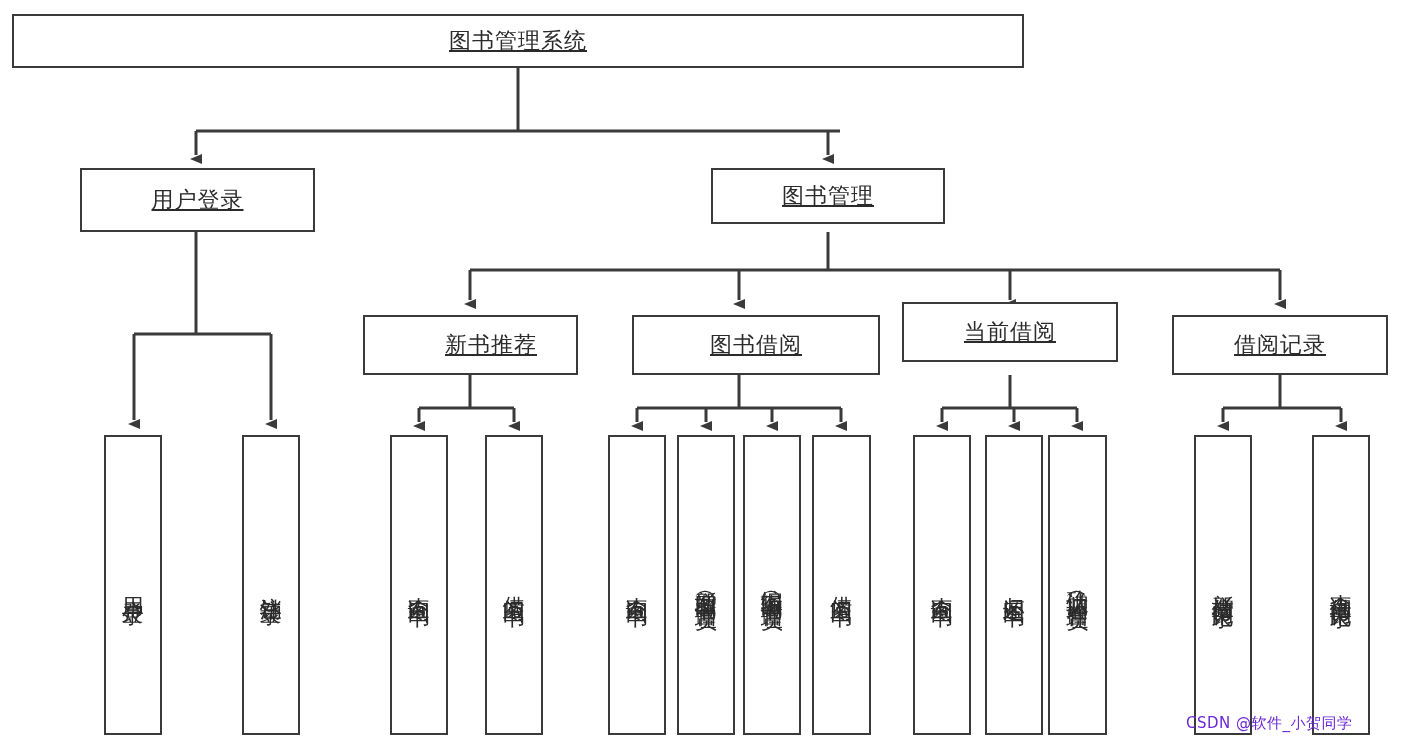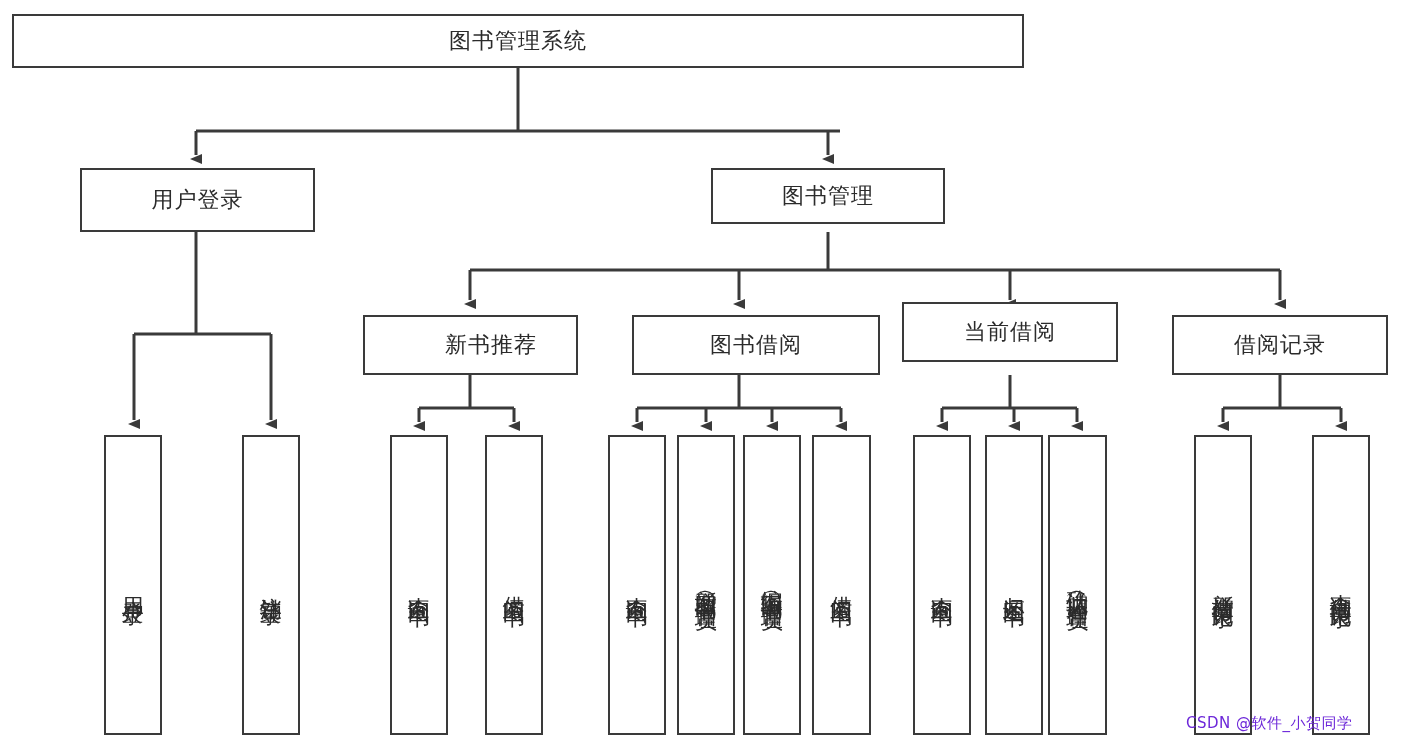--- a/index.html
+++ b/index.html
@@ -32,20 +32,21 @@
     background: #ffffff;
     display: flex;
     align-items: center;
     justify-content: center;
     color: #2b2b2b;
   }
   .node.horiz {
     font-size: 22px;
     letter-spacing: 1px;
     line-height: 1.2;
+    text-decoration: underline;
   }
   .node.vert {
     font-size: 22px;
     line-height: 1.15;
     letter-spacing: 2px;
   }
   .node.vert .vtext {
     writing-mode: vertical-rl;
     text-orientation: upright;
     white-space: nowrap;

